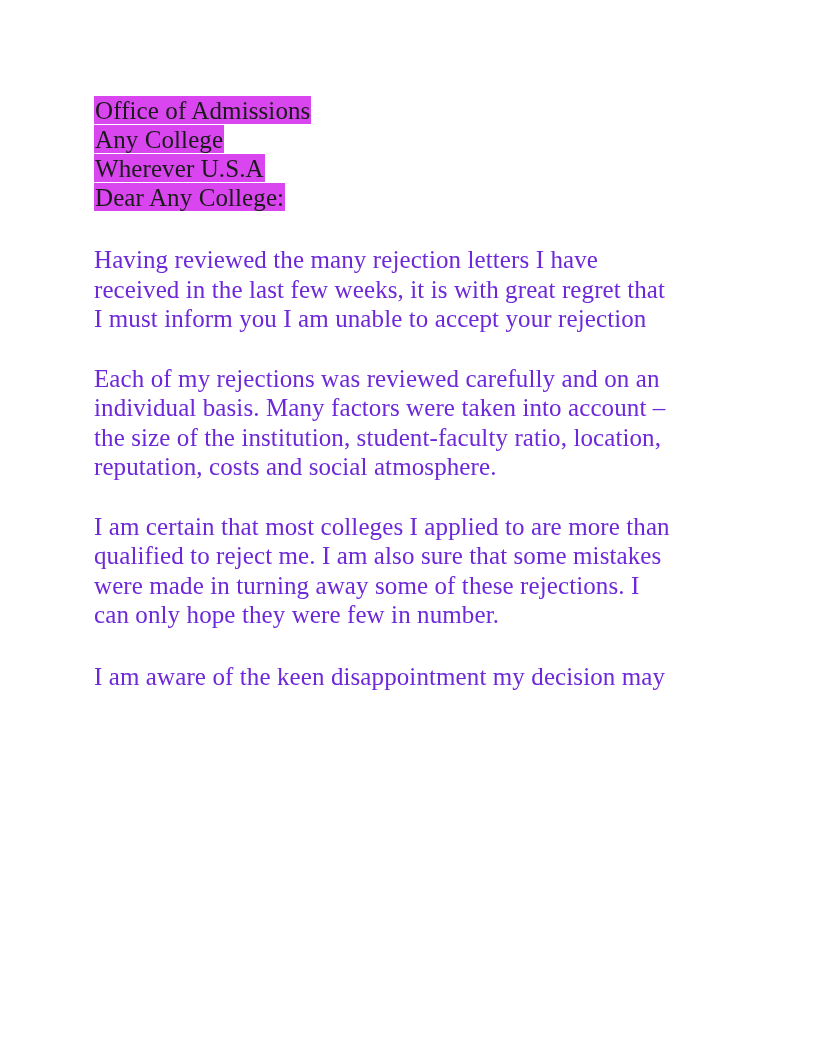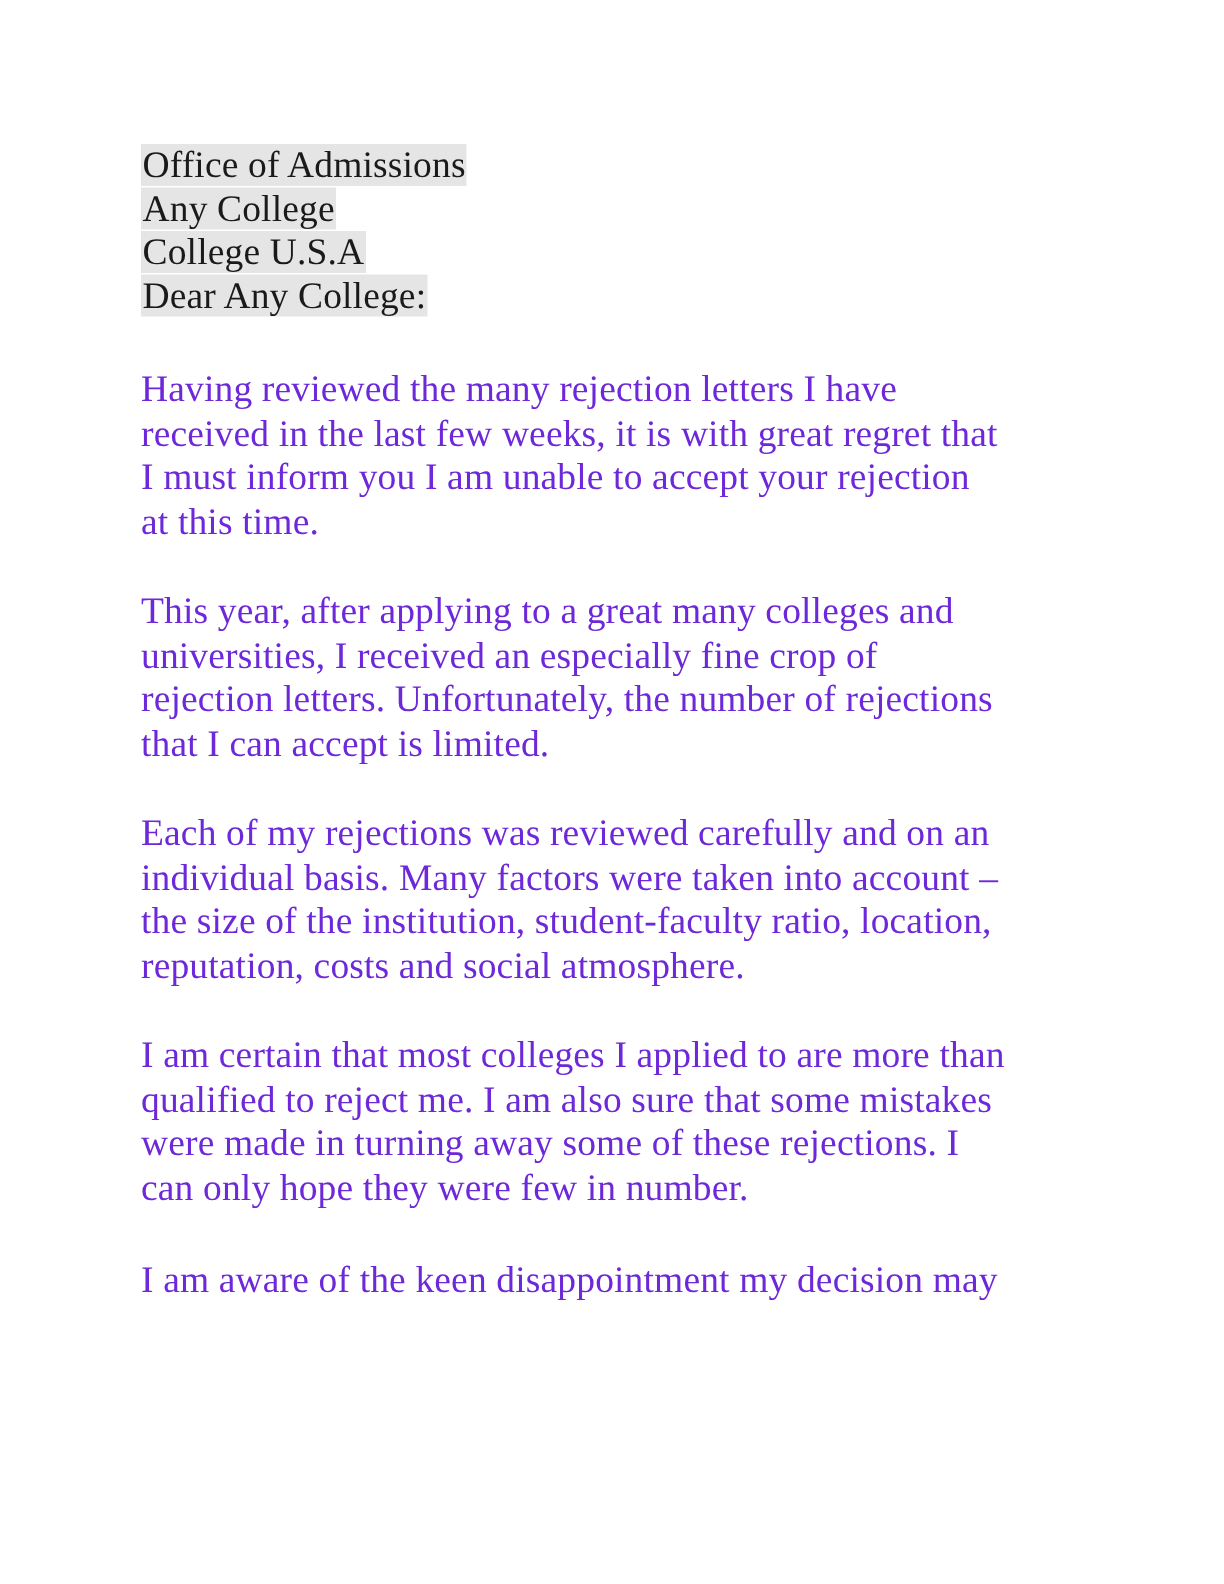--- a/index.html
+++ b/index.html
@@ -34,21 +34,21 @@
   .address-line {
     display: block;
     font-size: 25px;
     line-height: 29px;
     color: #1a1a1a;
     white-space: pre;
     letter-spacing: 0.1px;
   }
 
   .address-line > .hl {
-    background-color: #e5e5e5;
+    background-color: #d946ef;
     display: inline;
     padding: 1px 1px 0 1px;
     box-decoration-break: clone;
     -webkit-box-decoration-break: clone;
   }
 
   
   .para {
     margin: 0 0 30px 0;
     font-size: 25px;
@@ -69,37 +69,30 @@
 </style>
 </head>
 <body>
 
 <div class="page">
   <div class="letter-body">
 
     <div class="address-block">
       <span class="address-line"><span class="hl">Office of Admissions</span></span>
       <span class="address-line"><span class="hl">Any College</span></span>
-      <span class="address-line"><span class="hl">College U.S.A</span></span>
+      <span class="address-line"><span class="hl">Wherever U.S.A</span></span>
       <span class="address-line"><span class="hl">Dear Any College:</span></span>
     </div>
 
     <p class="para">
       <span class="ln">Having reviewed the many rejection letters I have</span>
       <span class="ln">received in the last few weeks, it is with great regret that</span>
       <span class="ln">I must inform you I am unable to accept your rejection</span>
-      <span class="ln">at this time.</span>
     </p>
 
-    <p class="para">
-      <span class="ln">This year, after applying to a great many colleges and</span>
-      <span class="ln">universities, I received an especially fine crop of</span>
-      <span class="ln">rejection letters. Unfortunately, the number of rejections</span>
-      <span class="ln">that I can accept is limited.</span>
-    </p>
 
     <p class="para">
       <span class="ln">Each of my rejections was reviewed carefully and on an</span>
       <span class="ln">individual basis. Many factors were taken into account –</span>
       <span class="ln">the size of the institution, student-faculty ratio, location,</span>
       <span class="ln">reputation, costs and social atmosphere.</span>
     </p>
 
     <p class="para">
       <span class="ln">I am certain that most colleges I applied to are more than</span>

